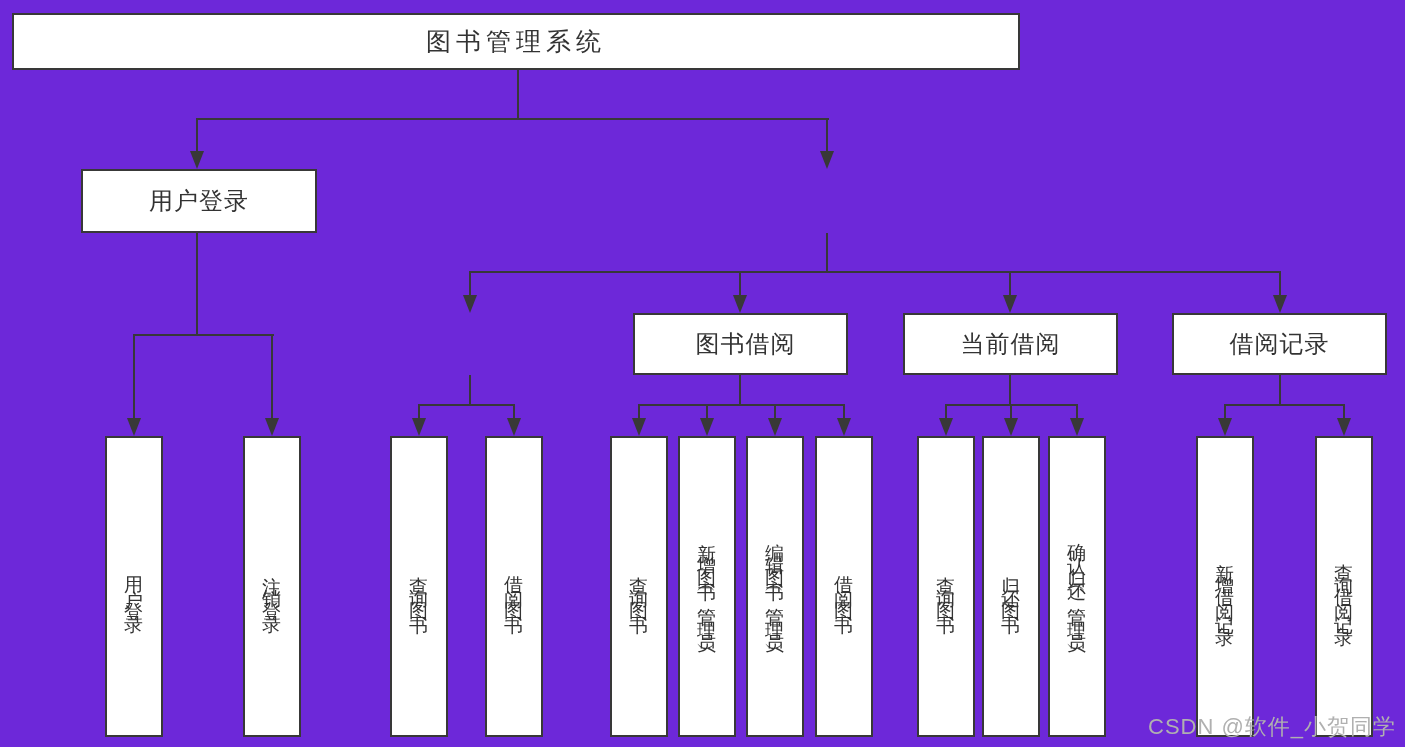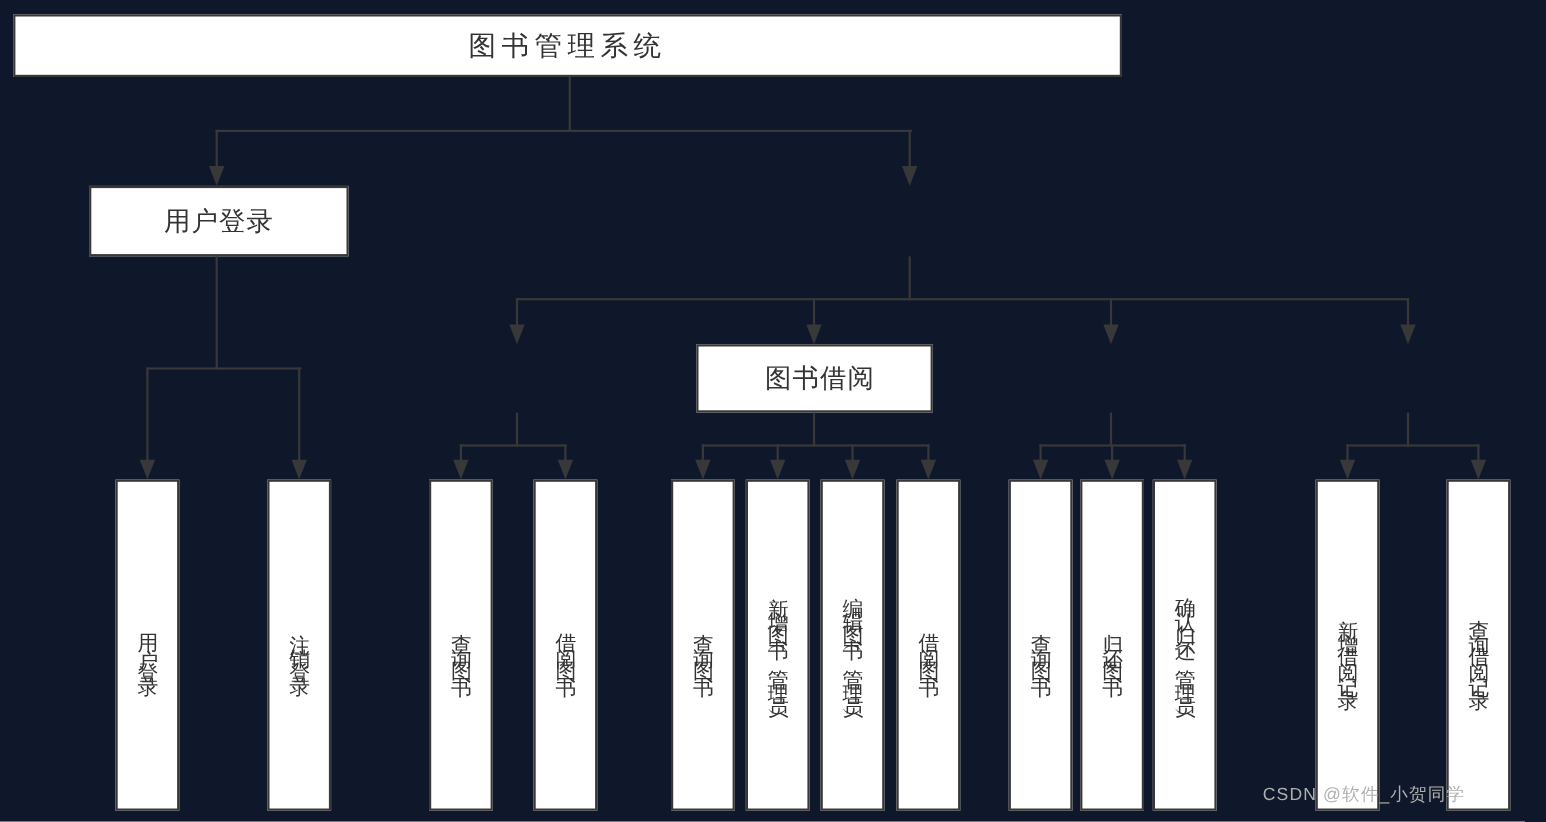--- a/index.html
+++ b/index.html
@@ -1,17 +1,17 @@
 <!DOCTYPE html>
 <html><head>
 <meta charset="utf-8">
 <style>
   html,body{margin:0;padding:0;background:#ffffff;}
   #canvas{
-    position:relative;width:1405px;height:747px;background:#0f172a;overflow:hidden;
+    position:relative;width:1405px;height:747px;background:#6d28d9;overflow:hidden;
     font-family:"Liberation Sans","DejaVu Sans",sans-serif;color:#333333;
   }
   .node{
     position:absolute;box-sizing:border-box;background:#ffffff;border:2px solid #383838;
     display:flex;align-items:center;justify-content:center;
     font-size:24px;letter-spacing:1px;color:#333333;white-space:nowrap;
   }
   .node.root{font-size:25px;letter-spacing:5px;}
   .node.leaf{width:58px;height:301px;top:436px;}
   .node.leaf .vtext{
@@ -19,21 +19,21 @@
     font-size:19px;letter-spacing:13px;line-height:1;white-space:nowrap;
   }
   .vline{position:absolute;width:2px;background:#383838;}
   .hline{position:absolute;height:2px;background:#383838;}
   .arrow{
     position:absolute;width:0;height:0;
     border-left:7px solid transparent;border-right:7px solid transparent;
     border-top:18px solid #383838;
   }
   .watermark{
-    position:absolute;left:1148px;top:712px;font-size:16px;color:#b0b0b0;
+    position:absolute;left:1148px;top:712px;font-size:22px;color:#b0b0b0;
     letter-spacing:1px;white-space:nowrap;
   }
 </style>
 </head>
 <body>
 
 <div id="canvas">
 
   <div class="node root" style="left:12px;top:13px;width:1008px;height:57px;">
     <span>图书管理系统</span>
@@ -42,21 +42,27 @@
   <div class="node" style="left:81px;top:169px;width:236px;height:64px;">
     <span>用户登录</span>
   </div>
 
 
 
   <div class="node" style="left:633px;top:313px;width:215px;height:62px;padding-left:10px;">
     <span>图书借阅</span>
   </div>
 
+  <div class="node" style="left:903px;top:313px;width:215px;height:62px;">
+    <span>当前借阅</span>
+  </div>
 
+  <div class="node" style="left:1172px;top:313px;width:215px;height:62px;">
+    <span>借阅记录</span>
+  </div>
 
   <div class="node leaf" style="left:105px;">
     <span class="vtext">用户登录</span>
   </div>
   <div class="node leaf" style="left:243px;">
     <span class="vtext">注销登录</span>
   </div>
 
   <div class="node leaf" style="left:390px;">
     <span class="vtext">查询图书</span>

